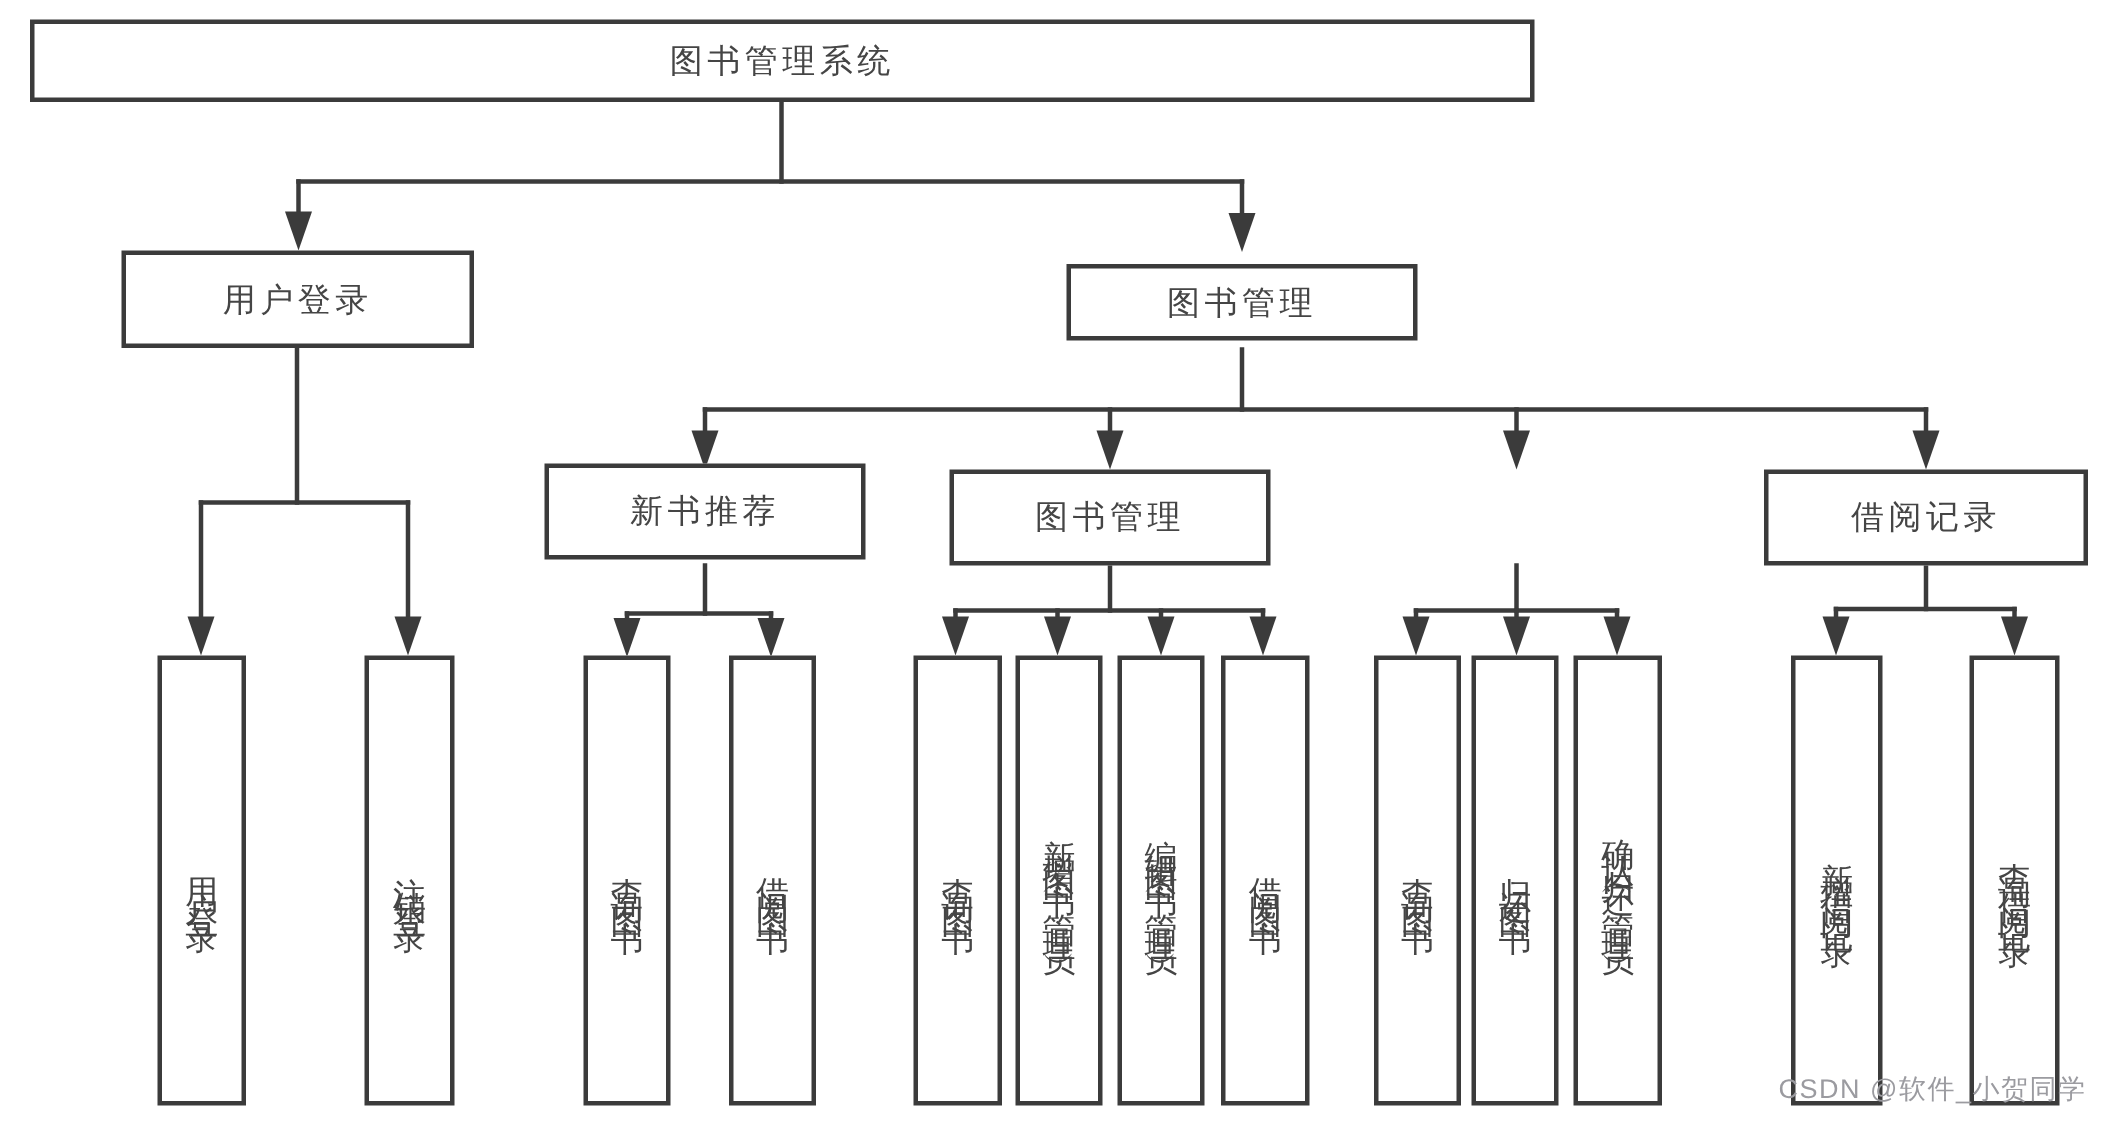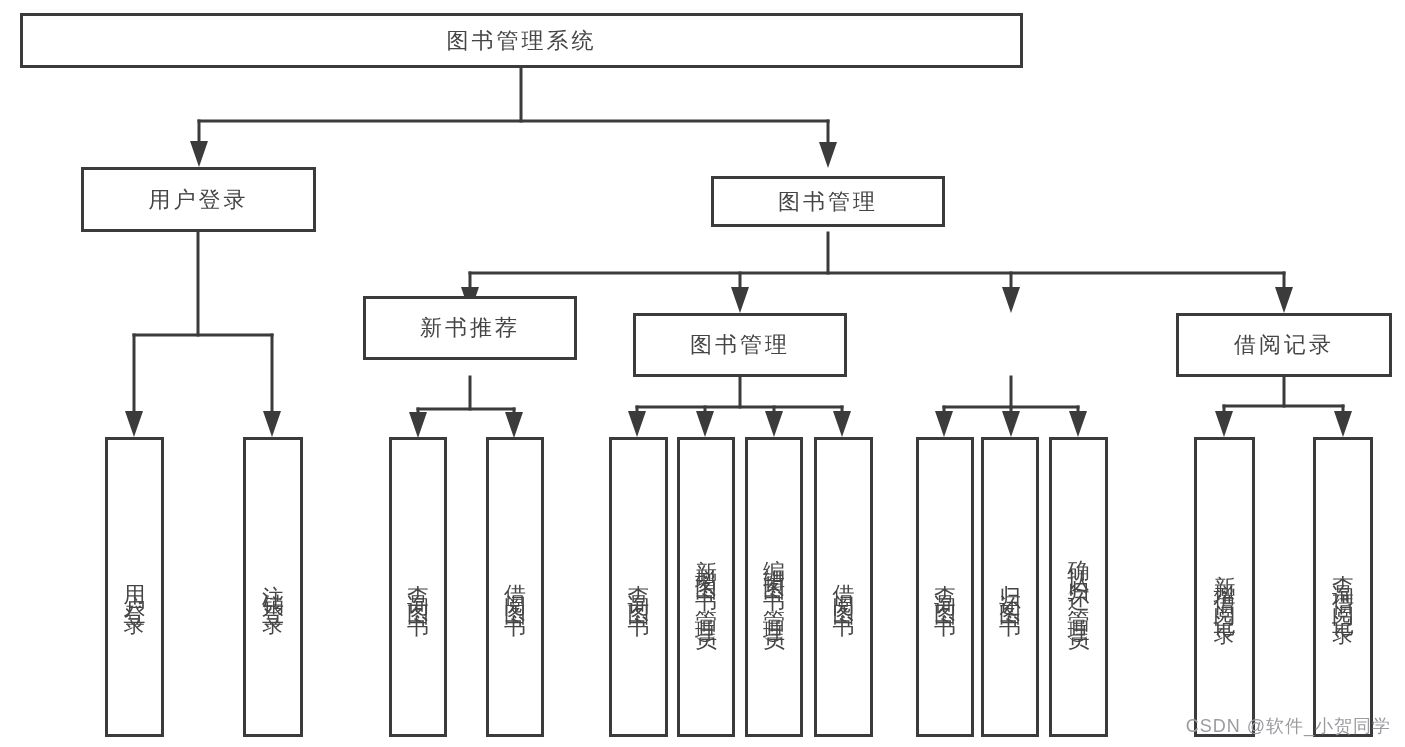--- a/index.html
+++ b/index.html
@@ -105,21 +105,21 @@
     <span class="hlabel">图书管理系统</span>
   </div>
 
   <div class="node" style="left:81px;top:167px;width:235px;height:65px">
     <span class="hlabel">用户登录</span>
   </div>
   <div class="node" style="left:711px;top:176px;width:234px;height:51px">
     <span class="hlabel">图书管理</span>
   </div>
 
-  <div class="node" style="left:363px;top:296px;width:214px;height:64px">
+  <div class="node" style="left:363px;top:309px;width:214px;height:64px">
     <span class="hlabel">新书推荐</span>
   </div>
   <div class="node" style="left:633px;top:313px;width:214px;height:64px">
     <span class="hlabel">图书管理</span>
   </div>
   <div class="node" style="left:1176px;top:313px;width:216px;height:64px">
     <span class="hlabel">借阅记录</span>
   </div>
 
   <div class="node" style="left:105px;top:437px;width:59px;height:300px">

